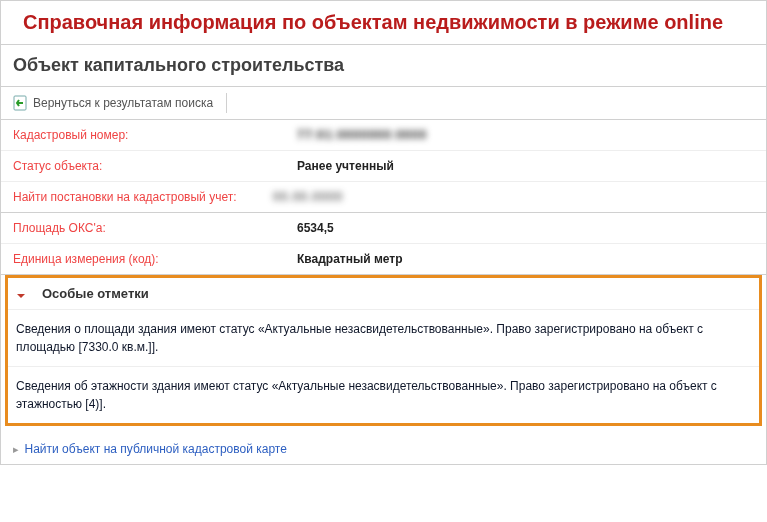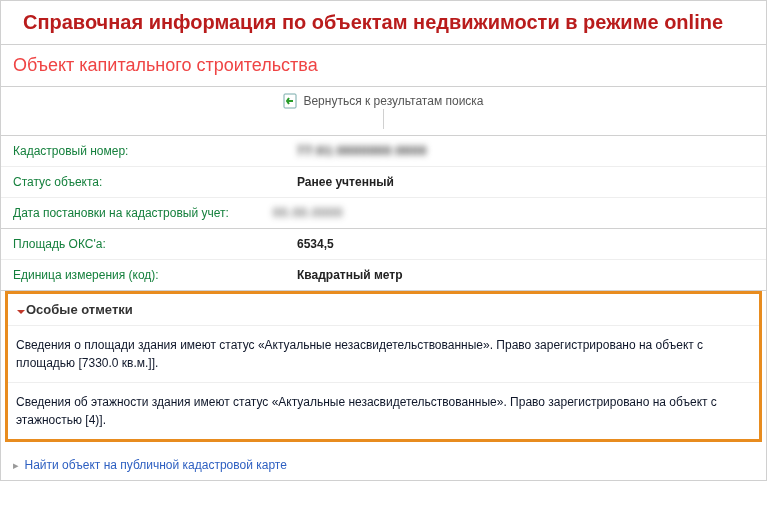--- a/index.html
+++ b/index.html
@@ -1,32 +1,32 @@
 <!DOCTYPE html>
 <html><head>
 <meta charset="utf-8">
 <style>
   * { box-sizing: border-box; margin: 0; padding: 0; }
   body { font-family: Arial, Helvetica, sans-serif; font-size: 13px; color: #333; background: #fff; }
   .page { width: 767px; border: 1px solid #d0d0d0; }
   .main-title { color: #b91c1c; font-size: 20px; font-weight: bold; padding: 10px 22px; border-bottom: 1px solid #d0d0d0; }
-  .sub-title { color: #ef4444; font-size: 18px; font-weight: normal; padding: 10px 12px; border-bottom: 1px solid #d0d0d0; }
-  .toolbar { padding: 6px 12px; border-bottom: 1px solid #d0d0d0; display: flex; align-items: center; gap: 0; flex-direction: column; }
+  .sub-title { color: #404040; font-size: 18px; font-weight: bold; padding: 10px 12px; border-bottom: 1px solid #d0d0d0; }
+  .toolbar { padding: 6px 12px; border-bottom: 1px solid #d0d0d0; display: flex; align-items: center; gap: 7px; }
   .toolbar-sep { border-left: 1px solid #d0d0d0; height: 20px; margin: 0 6px; }
   .tb-link { color: #555; font-size: 12px; text-decoration: none; display: inline-flex; align-items: center; gap: 4px; cursor: pointer; }
   .icon { width: 16px; height: 16px; display: inline-block; flex-shrink: 0; }
   .rows { }
   .row { display: flex; padding: 8px 12px; border-bottom: 1px solid #eee; font-size: 12px; }
-  .row .label { flex: 0 0 260px; color: #15803d; }
+  .row .label { flex: 0 0 260px; color: #ef4444; }
   .row .value { flex: 1; color: #222; font-weight: normal; }
   .row .value.bold { font-weight: bold; padding-left: 24px; }
   .blur { filter: blur(3px); color: #aaa; letter-spacing: 1px; }
   .section-sep { border-bottom: 1px solid #d0d0d0; }
   .notes-wrap { border: 3px solid #e88c1f; margin: 0 4px 8px 4px; }
-  .notes-header { display: flex; align-items: center; gap: 0; padding: 8px 8px; border-bottom: 1px solid #eee; }
+  .notes-header { display: flex; align-items: center; gap: 16px; padding: 8px 8px; border-bottom: 1px solid #eee; }
   .notes-header .title { font-weight: bold; font-size: 13px; }
   .caret { width: 10px; height: 10px; }
   .note-row { padding: 10px 8px; font-size: 12px; color: #0f172a; border-bottom: 1px solid #eee; line-height: 1.5; }
   .note-row:last-child { border-bottom: none; }
   .link-row { padding: 8px 12px; display: flex; align-items: center; gap: 6px; font-size: 12px; color: #777; }
   .link-row a { color: #2d5fc1; text-decoration: none; }
   .chev { color: #999; font-size: 11px; }
 </style>
 </head>
 <body>
@@ -52,21 +52,21 @@
   <div class="rows">
     <div class="row">
       <div class="label">Кадастровый номер:</div>
       <div class="value bold blur">77:01:0000000:0000</div>
     </div>
     <div class="row">
       <div class="label">Статус объекта:</div>
       <div class="value bold">Ранее учтенный</div>
     </div>
     <div class="row section-sep">
-      <div class="label">Дата постановки на кадастровый учет:</div>
+      <div class="label">Найти постановки на кадастровый учет:</div>
       <div class="value blur">00.00.0000</div>
     </div>
     <div class="row">
       <div class="label">Площадь ОКС'a:</div>
       <div class="value bold">6534,5</div>
     </div>
     <div class="row section-sep">
       <div class="label">Единица измерения (код):</div>
       <div class="value bold">Квадратный метр</div>
     </div>

